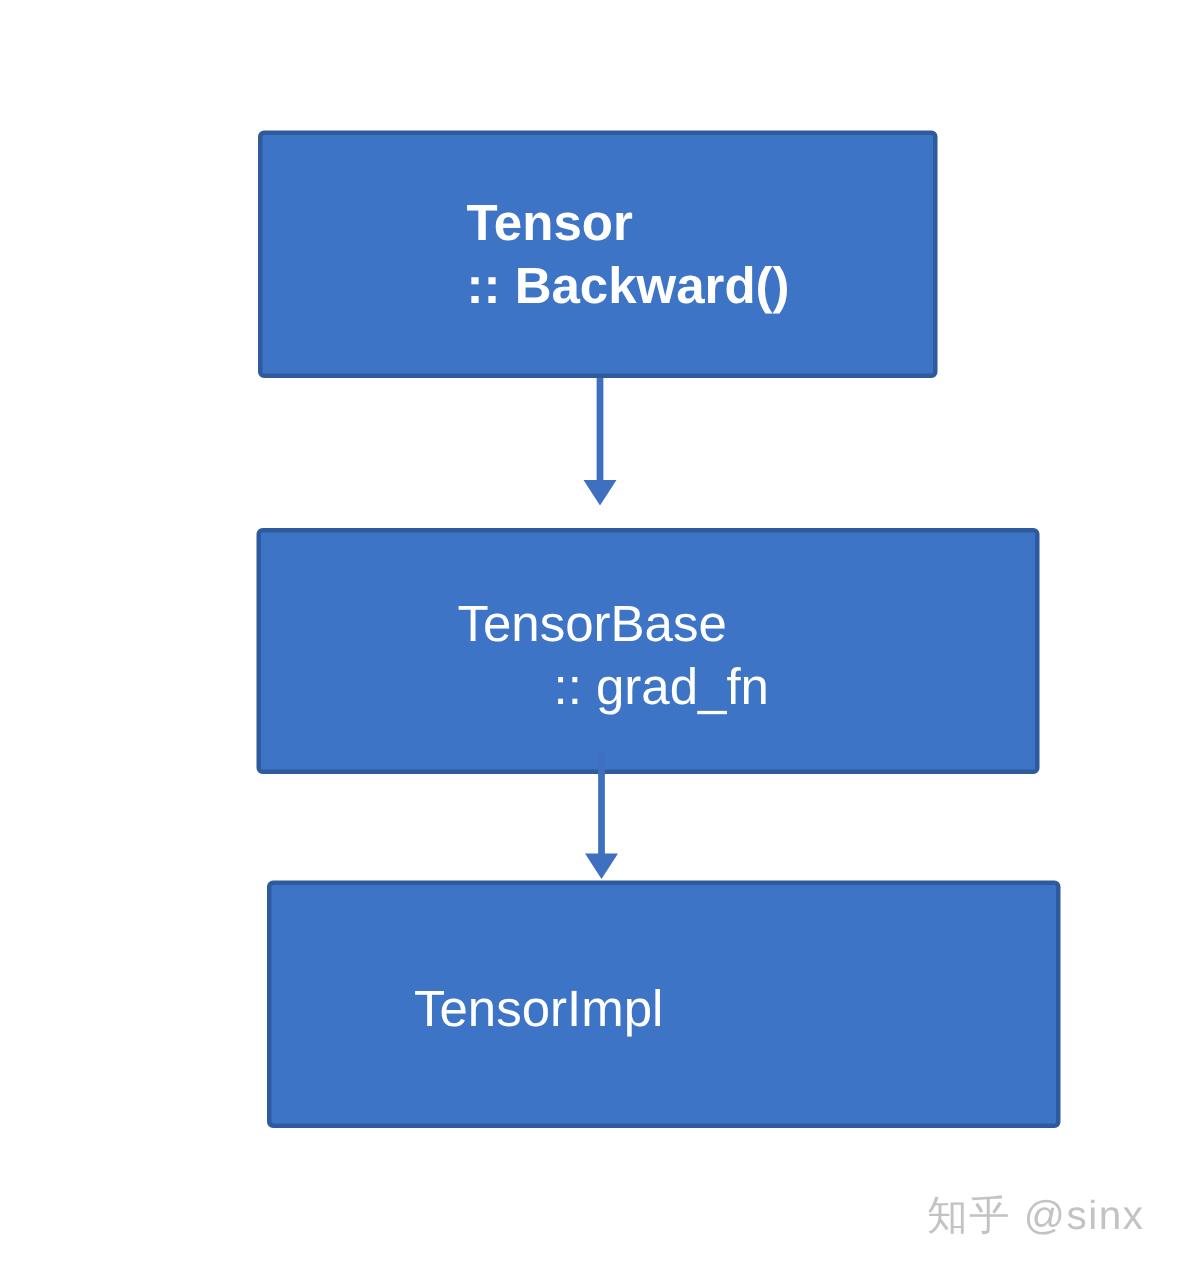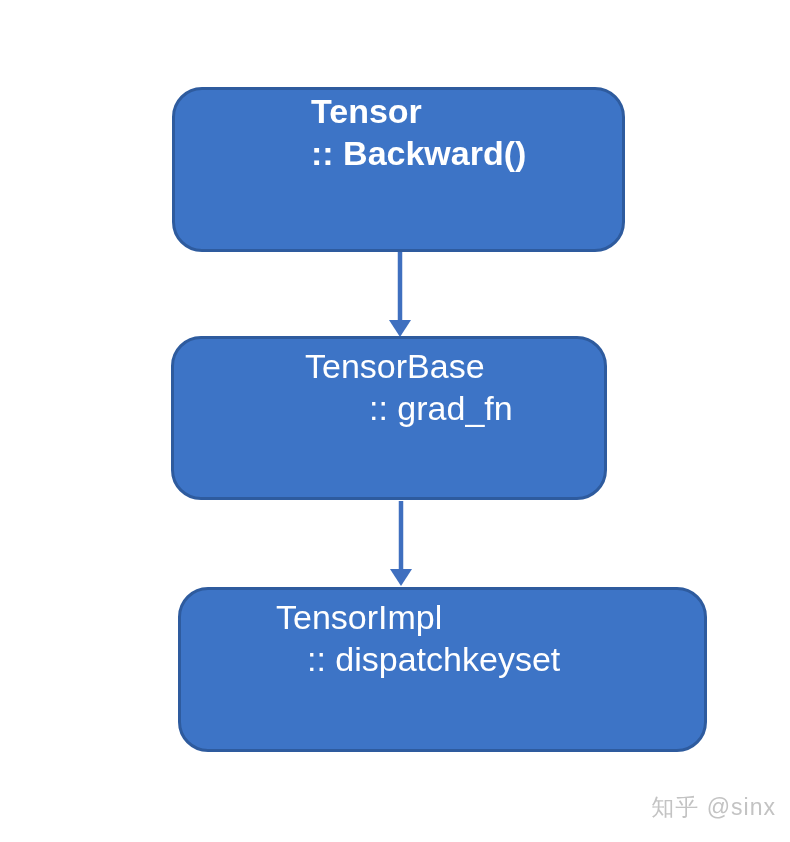--- a/index.html
+++ b/index.html
@@ -15,54 +15,54 @@
     overflow: hidden;
   }
   .canvas {
     position: absolute;
     inset: 0;
   }
   .node {
     position: absolute;
     background: var(--node-fill, #3d74c6);
     border: 3px solid var(--node-border, #2e5b9e);
-    border-radius: 30px;
+    border-radius: 4px;
     color: var(--node-text, #ffffff);
     display: flex;
-    align-items: flex-start;
+    align-items: center;
     box-sizing: border-box;
   }
   .node-title, .node-member {
     font-size: 34px;
     line-height: 42px;
     white-space: nowrap;
   }
   .node-1 { left: 172px; top: 87px;  width: 453px; height: 165px; font-weight: bold; }
   .node-1 .node-text   { padding-left: 136px; }
   .node-1 .node-member { }
 
-  .node-2 { left: 171px; top: 336px; width: 436px; height: 164px; }
+  .node-2 { left: 171px; top: 352px; width: 522px; height: 164px; }
   .node-2 .node-text   { padding-left: 131px; padding-top: 6px; }
   .node-2 .node-member { margin-left: 64px; }
 
   .node-3 { left: 178px; top: 587px; width: 529px; height: 165px; }
   .node-3 .node-text   { padding-left: 95px; padding-top: 6px; }
   .node-3 .node-member { margin-left: 31px; }
 
   .arrow { position: absolute; }
   .arrow line    { stroke: var(--arrow, #3f6fbf); stroke-width: 4.5; }
   .arrow polygon { fill:   var(--arrow, #3f6fbf); }
   .arrow-1 { left: 385px; top: 252px; }
   .arrow-2 { left: 386px; top: 501px; }
 
   .watermark {
     position: absolute;
     top: 792px;
-    right: 14px;
-    font-size: 23px;
+    right: 27px;
+    font-size: 27px;
     letter-spacing: 1px;
     color: #c3c3c3;
   }
 </style>
 </head>
 <body>
 
 <div class="canvas">
 
   <div class="node node-1">
@@ -85,19 +85,18 @@
   </div>
 
   <svg class="arrow arrow-2" width="30" height="85" viewBox="0 0 30 85" xmlns="http://www.w3.org/2000/svg">
     <line x1="15" y1="0" x2="15" y2="69"></line>
     <polygon points="4,68 26,68 15,85"></polygon>
   </svg>
 
   <div class="node node-3">
     <div class="node-text">
       <div class="node-title">TensorImpl</div>
-      <div class="node-member">:: dispatchkeyset</div>
     </div>
   </div>
 
   <div class="watermark" style="color: rgb(195, 195, 195);">知乎 @sinx</div>
 
 </div>
 
 </body></html>

